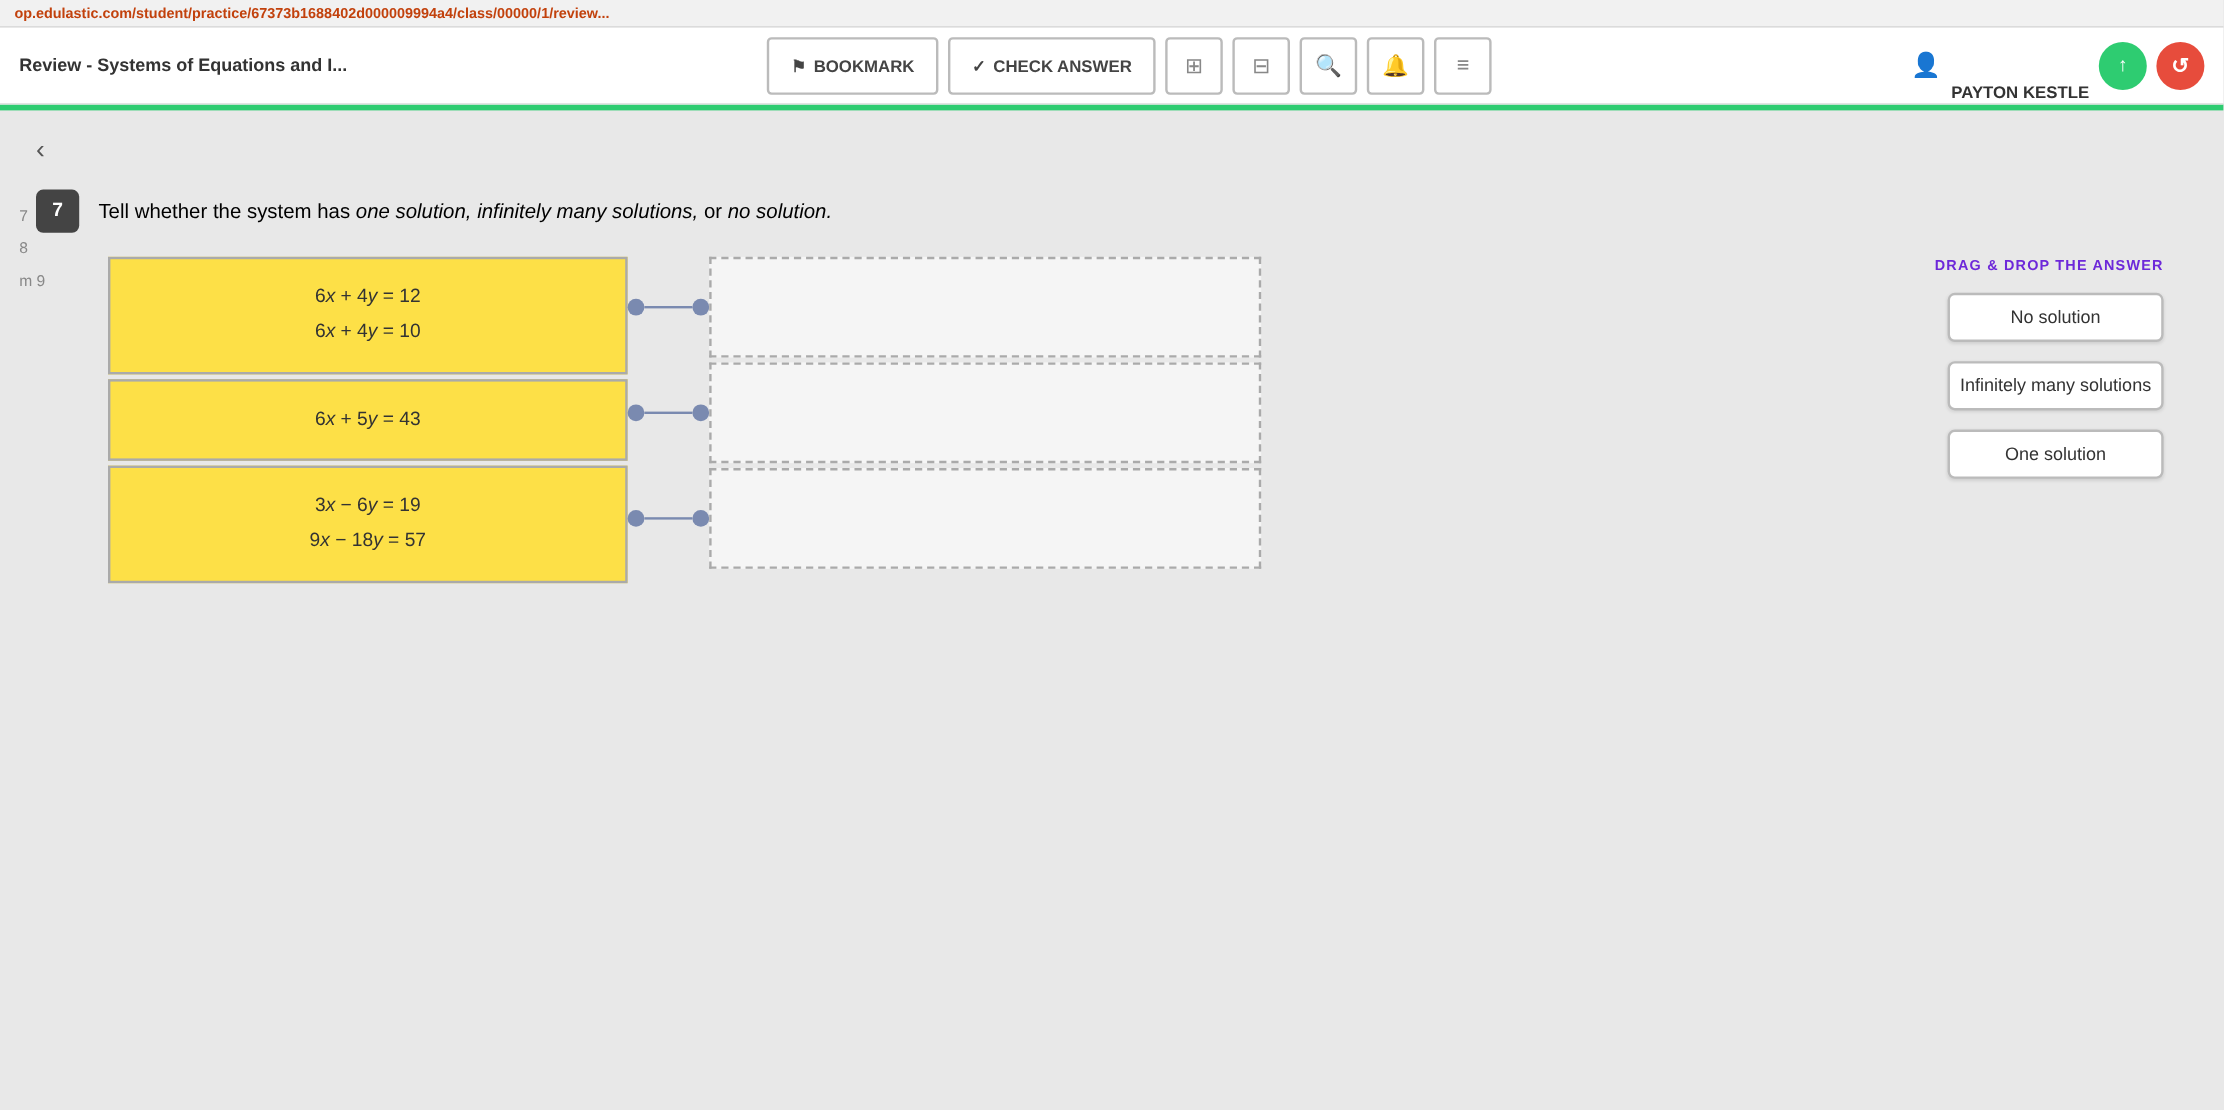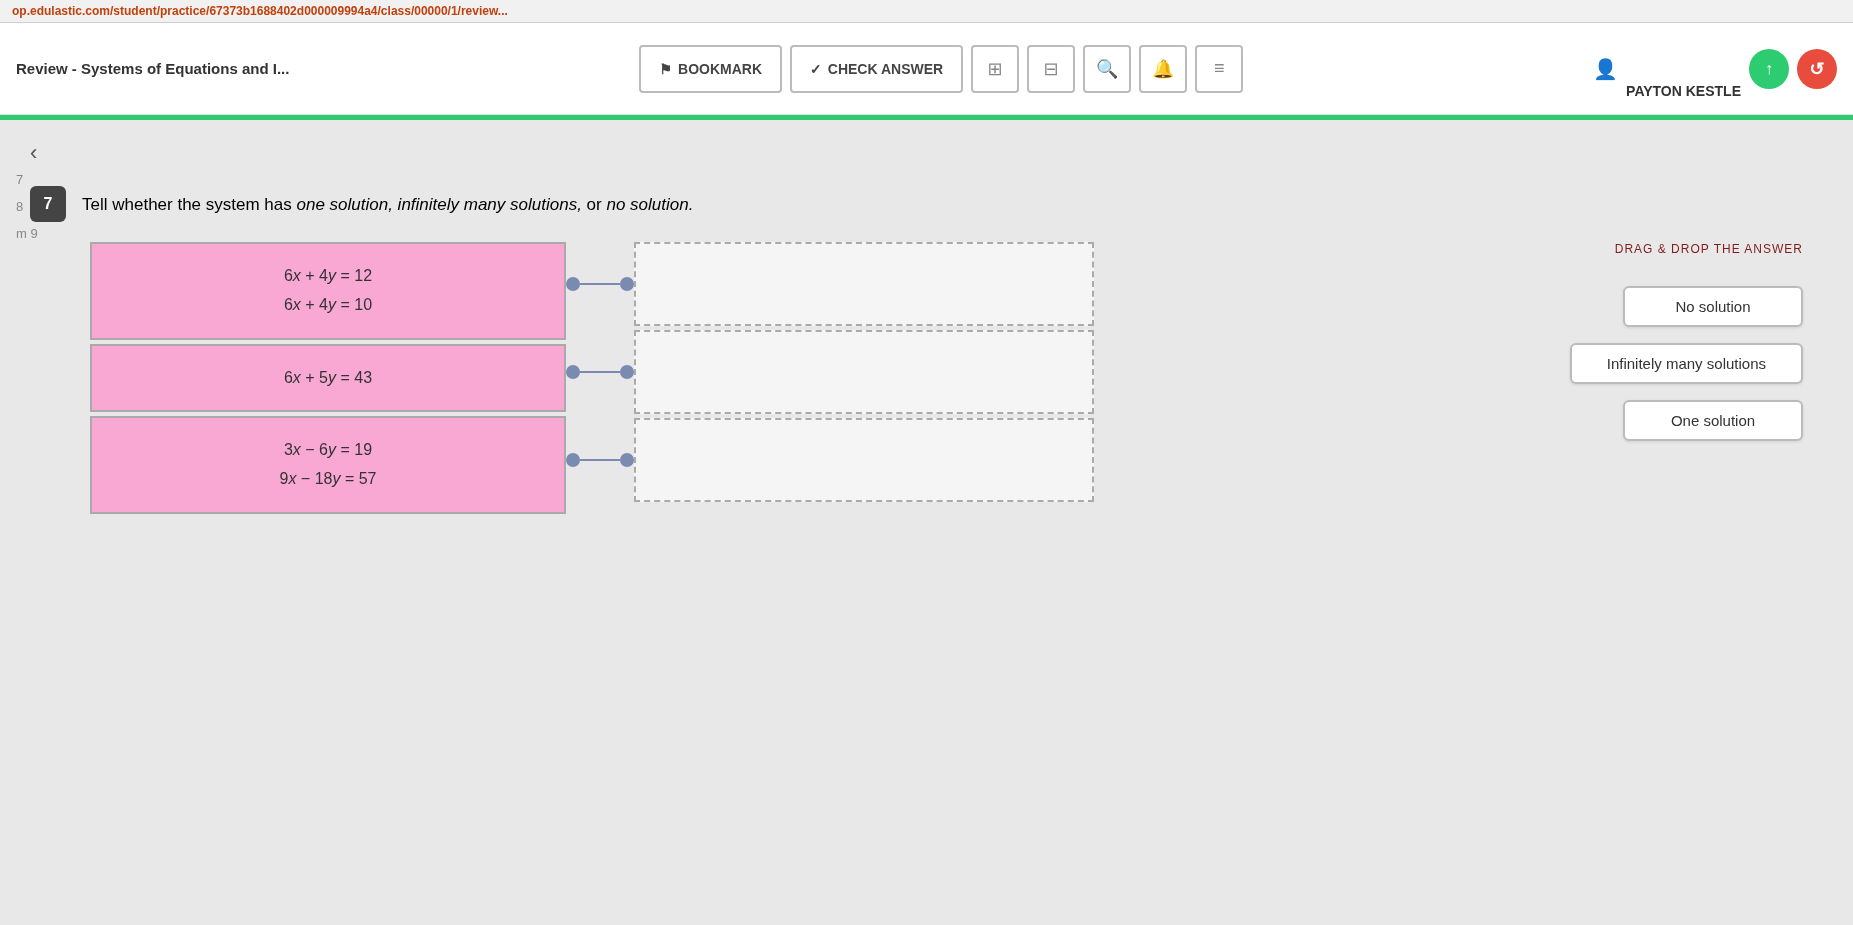--- a/index.html
+++ b/index.html
@@ -20,21 +20,21 @@
       font-weight: bold;
     }
 
     
     .header {
       background: #fff;
       border-bottom: 1px solid #ddd;
       display: flex;
       align-items: center;
       padding: 12px 16px;
-      height: 92px;
+      height: 64px;
       position: relative;
     }
 
     .header-title {
       font-size: 15px;
       font-weight: bold;
       color: #333;
       min-width: 260px;
       flex-shrink: 0;
     }
@@ -190,22 +190,22 @@
 
     
     .equations-column {
       display: flex;
       flex-direction: column;
       gap: 0;
     }
 
     .equation-box {
       border: 2px solid #aaa;
-      background: #f9a8d4;
-      width: 476px;
+      background: #fde047;
+      width: 433px;
       padding: 18px 20px;
       text-align: center;
       font-size: 16px;
       color: #333;
       margin-bottom: 4px;
     }
 
     .equation-box p {
       line-height: 1.8;
     }
@@ -262,32 +262,32 @@
       right: 10px;
       top: 0;
       display: flex;
       flex-direction: column;
       gap: 16px;
       align-items: flex-end;
     }
 
     .drag-label {
       font-size: 12px;
-      color: #7f1d1d;
-      font-weight: normal;
+      color: #6d28d9;
+      font-weight: bold;
       text-transform: uppercase;
       letter-spacing: 1px;
-      margin-bottom: 14px;
+      margin-bottom: 0;
     }
 
     .answer-option {
       background: #fff;
       border: 2px solid #bbb;
       border-radius: 6px;
-      padding: 10px 35px;
+      padding: 10px 8px;
       font-size: 15px;
       color: #333;
       cursor: grab;
       min-width: 180px;
       text-align: center;
       box-shadow: 0 1px 3px rgba(0,0,0,0.1);
     }
 
     
     .sidebar {

